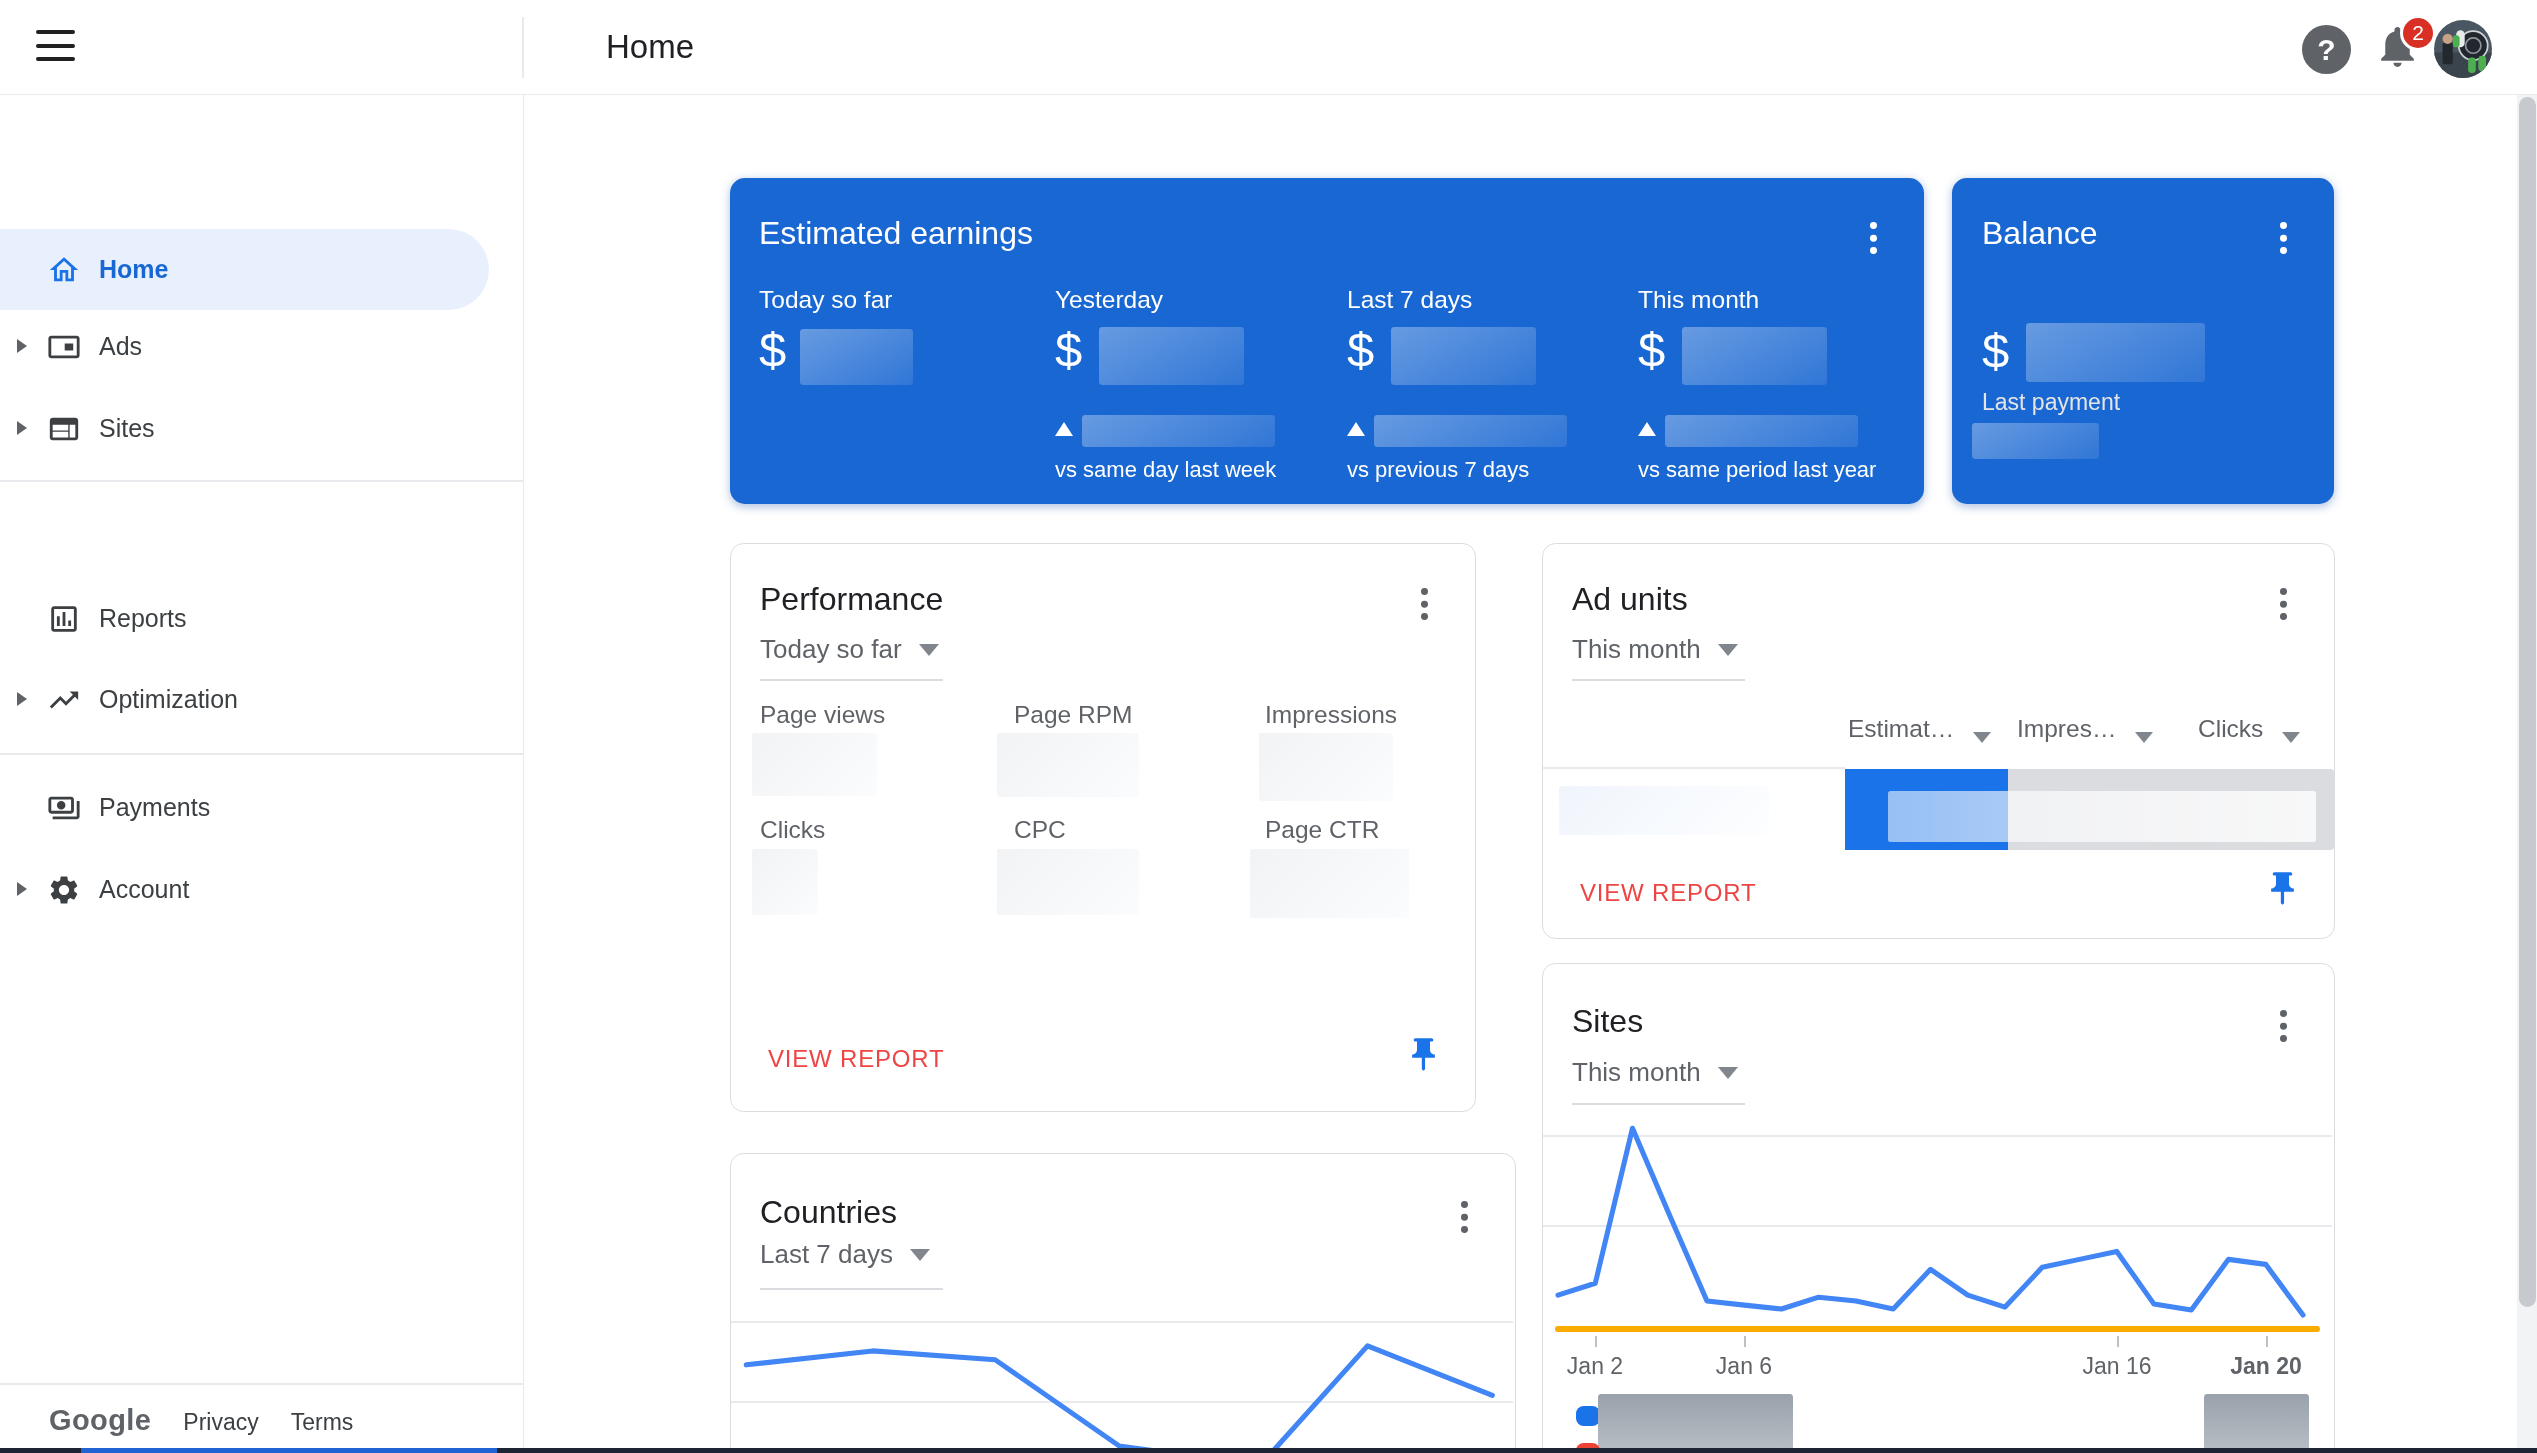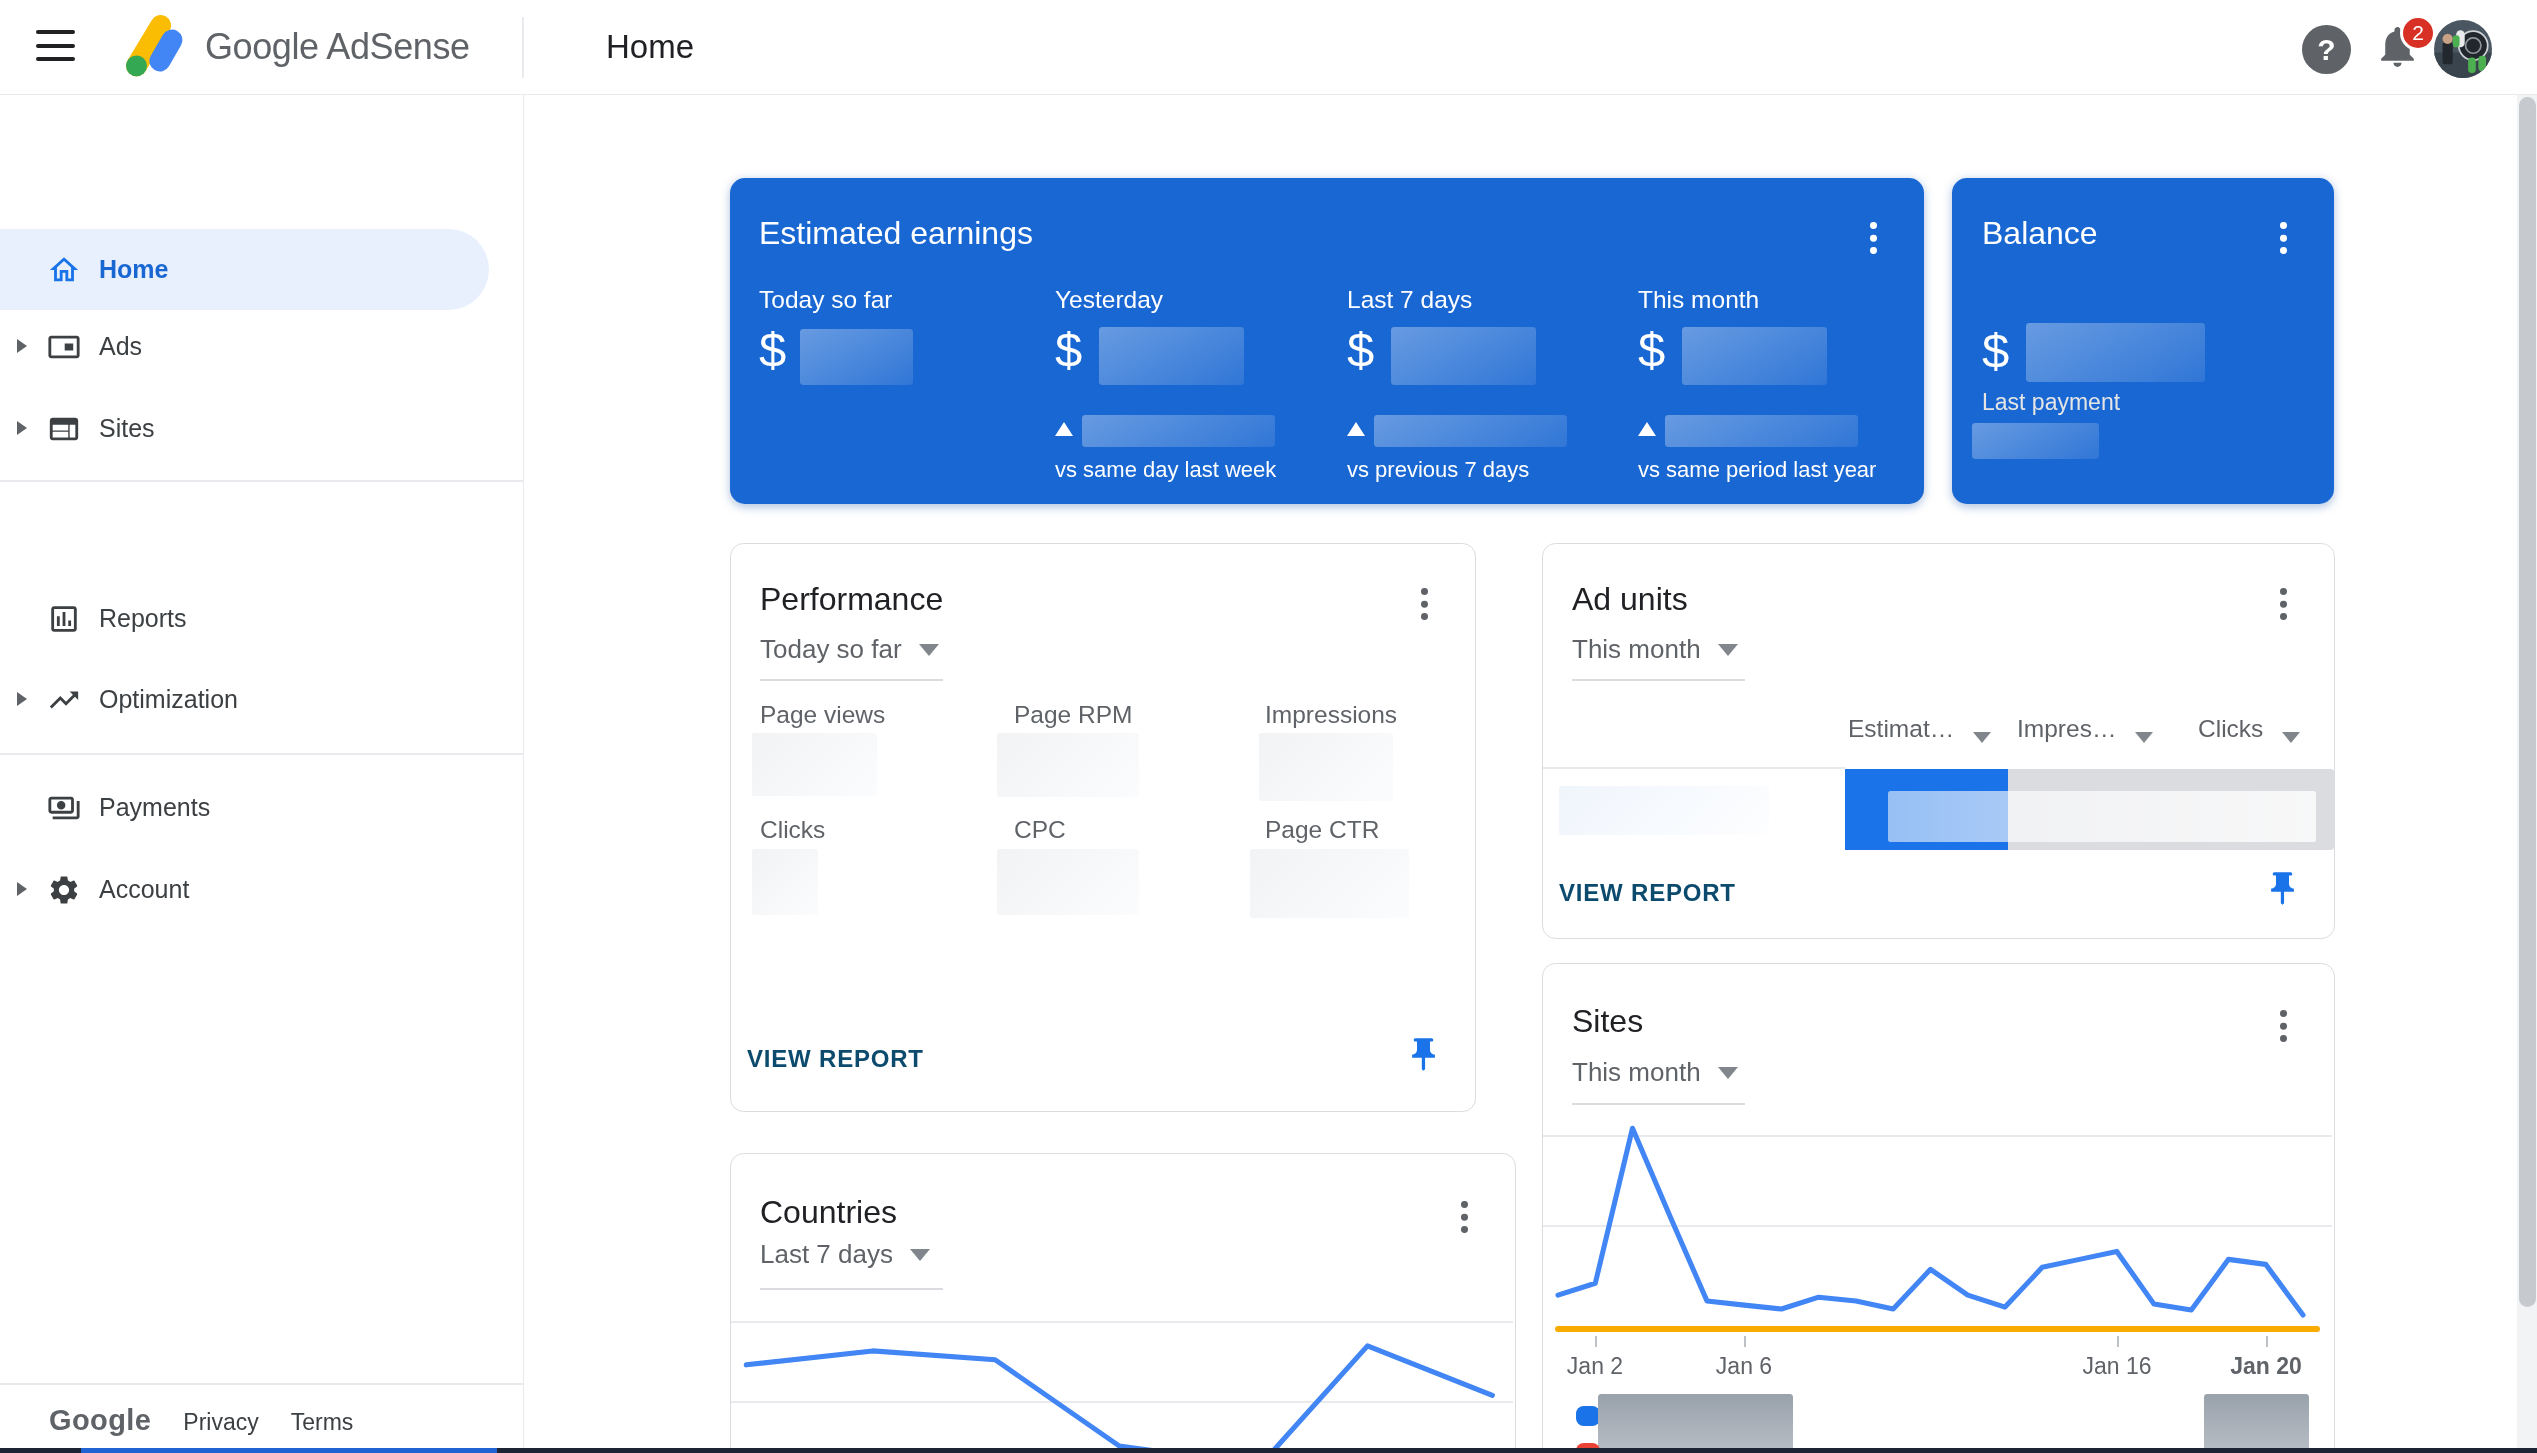--- a/index.html
+++ b/index.html
@@ -45,21 +45,21 @@
   .card-title { position:absolute; left:29px; top:37px; font-size:32px; color:#202124; }
   .card-blue .card-title { color:#fff; }
   .menu-btn { position:absolute; right:30px; top:39px; width:41px; height:49px; cursor:pointer; color:#5f6368; }
   .card-blue .menu-btn { color:#fff; }
   .menu-btn i { position:absolute; left:17px; top:5px; width:6.8px; height:6.8px; border-radius:50%; background:currentColor;
                 box-shadow:0 12.7px 0 currentColor, 0 25px 0 currentColor; }
   .dropdown { position:absolute; left:29px; top:90px; display:flex; align-items:center; gap:17px; cursor:pointer; }
   .dropdown .dd-label { font-size:26px; color:#5f6368; }
   .caret-down { width:0; height:0; border-left:10px solid transparent; border-right:10px solid transparent; border-top:12.7px solid #80868b; }
   .dd-underline { position:absolute; left:29px; top:135px; height:1.7px; background:#dadce0; }
-  .view-report { position:absolute; left:16px; font-size:24px; font-weight:bold; letter-spacing:0.8px; color:#0c4a6e; cursor:pointer; }
+  .view-report { position:absolute; left:37px; font-size:24px; font-weight:normal; letter-spacing:0.8px; color:#ef4444; cursor:pointer; }
   .pin-btn { position:absolute; right:30px; width:41px; height:41px; cursor:pointer; }
 
   
   .ee-col { position:absolute; top:0; height:100%; }
   .ee-label { position:absolute; top:108px; font-size:24.5px; color:#fff; white-space:nowrap; }
   .ee-dollar { position:absolute; top:144px; font-size:49px; color:#fff; }
   .redact-blue { position:absolute; border-radius:3.4px; background:linear-gradient(150deg, rgba(255,255,255,.34), rgba(255,255,255,.10)); }
   .ee-up { position:absolute; width:0; height:0; border-left:9.3px solid transparent; border-right:9.3px solid transparent; border-bottom:14.4px solid #fff; }
   .ee-note { position:absolute; top:279px; font-size:22px; color:#fff; white-space:nowrap; }
 
@@ -90,28 +90,20 @@
 
 <div class="app">
 
   <div class="header">
     <div class="hamburger">
         <i></i>
         <i></i>
         <i></i>
       </div>
 
-    <div class="logo-wrap">
-      <svg width="78" height="71" viewBox="0 0 48 44">
-        <line x1="30" y1="9" x2="15" y2="34" stroke="#fbbc04" stroke-width="13" stroke-linecap="round"></line>
-        <circle cx="15" cy="34" r="6.5" fill="#34a853"></circle>
-        <line x1="37" y1="18" x2="29.5" y2="31" stroke="#4285f4" stroke-width="13" stroke-linecap="round"></line>
-      </svg>
-      <span class="logo-text">Google AdSense</span>
-    </div>
 
     <div class="header-divider"></div>
     <div class="page-title">Home</div>
 
     <div class="help-btn">?</div>
 
     <div class="bell-btn">
       <svg width="49" height="49" viewBox="0 0 24 24" fill="#5f6368">
         <path d="M12 22c1.1 0 2-.9 2-2h-4c0 1.1.9 2 2 2zm6-6v-5c0-3.07-1.63-5.64-4.5-6.32V4c0-.83-.67-1.5-1.5-1.5s-1.5.67-1.5 1.5v.68C7.64 5.36 6 7.92 6 11v5l-2 2v1h16v-1l-2-2z"></path>
       </svg>

